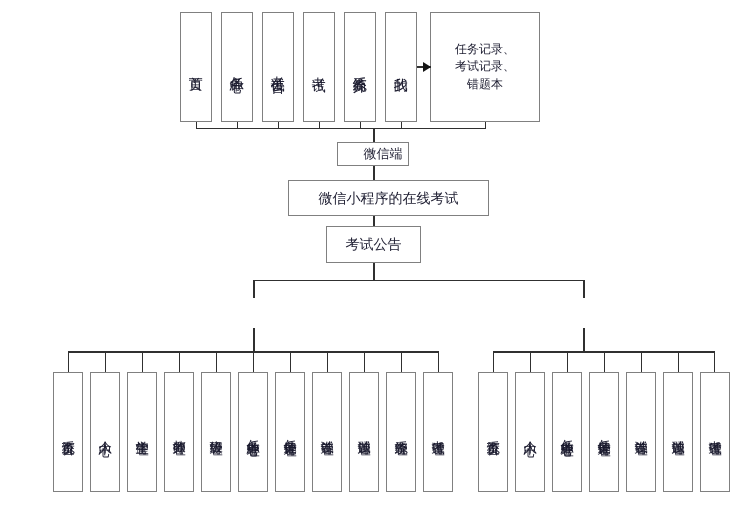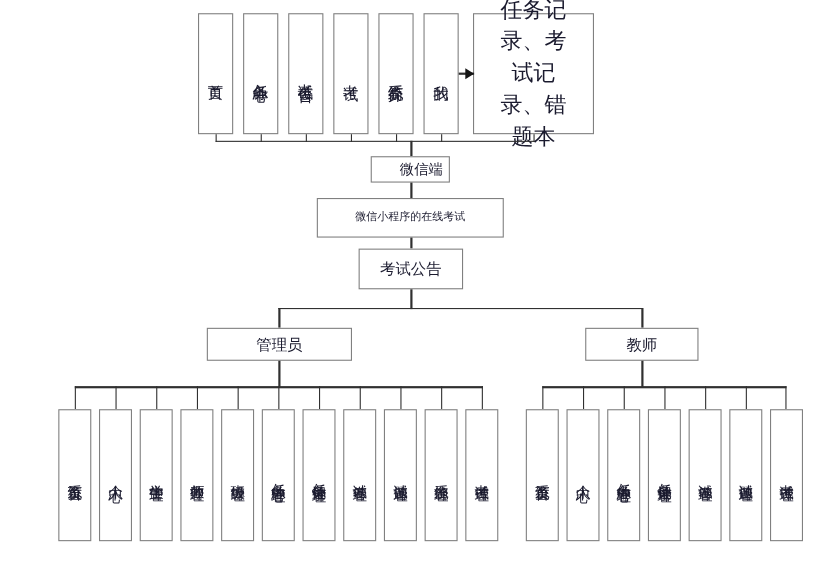--- a/index.html
+++ b/index.html
@@ -30,21 +30,21 @@
   
   .vnode {
     writing-mode: vertical-rl;
     text-orientation: upright;
     letter-spacing: 1px;
   }
   .top-item { font-size: 14px; }
   .leaf { font-size: 13px; }
   .hnode { font-size: 13px; }
   .wide-note {
-    font-size: 20px;
+    font-size: 12px;
     padding: 4px 24px;
     line-height: 1.45;
   }
   .line {
     position: absolute;
     background: #303030;
   }
   .h { height: 1px; }
   .v { width: 1px; }
   .arrow-head {
@@ -96,41 +96,35 @@
   <div class="line v" style="left:485px; top:122px; height:7px;"></div>
   <div class="line h" style="left:196px; top:128px; width:290px;"></div>
   <div class="line v" style="left:373px; top:128px; height:14px; width:2px;"></div>
 
   <div class="node hnode" style="left:337px; top:142px; width:72px; height:24px;padding-left:20px;">
     <span>微信端</span>
   </div>
 
   <div class="line v" style="left:373px; top:166px; height:14px; width:2px;"></div>
 
-  <div class="node hnode" style="left:288px; top:180px; width:170px; height:36px; font-size:10px;">
+  <div class="node hnode" style="left:288px; top:180px; width:201px; height:36px; font-size:14px;">
     <span>微信小程序的在线考试</span>
   </div>
 
   <div class="line v" style="left:373px; top:216px; height:10px; width:2px;"></div>
 
   <div class="node hnode" style="left:326px; top:226px; width:95px; height:37px; font-size:14px;">
     <span>考试公告</span>
   </div>
 
   <div class="line v" style="left:373px; top:263px; height:18px; width:2px;"></div>
   <div class="line h" style="left:253px; top:280px; width:331px;"></div>
   <div class="line v" style="left:253px; top:280px; height:18px; width:2px;"></div>
   <div class="line v" style="left:583px; top:280px; height:18px; width:2px;"></div>
 
-  <div class="node hnode" style="left:188px; top:298px; width:132px; height:30px; font-size:14px;">
-    <span>管理员</span>
-  </div>
-  <div class="node hnode" style="left:532px; top:298px; width:103px; height:30px; font-size:14px;">
-    <span>教师</span>
-  </div>
 
   <div class="line v" style="left:253px; top:328px; height:24px; width:2px;"></div>
   <div class="line h" style="left:68px; top:351px; width:371px; height:2px;"></div>
 
   <div class="line v" style="left:68px;  top:351px; height:21px;"></div>
   <div class="line v" style="left:105px; top:351px; height:21px;"></div>
   <div class="line v" style="left:142px; top:351px; height:21px;"></div>
   <div class="line v" style="left:179px; top:351px; height:21px;"></div>
   <div class="line v" style="left:216px; top:351px; height:21px;"></div>
   <div class="line v" style="left:253px; top:351px; height:21px;"></div>

